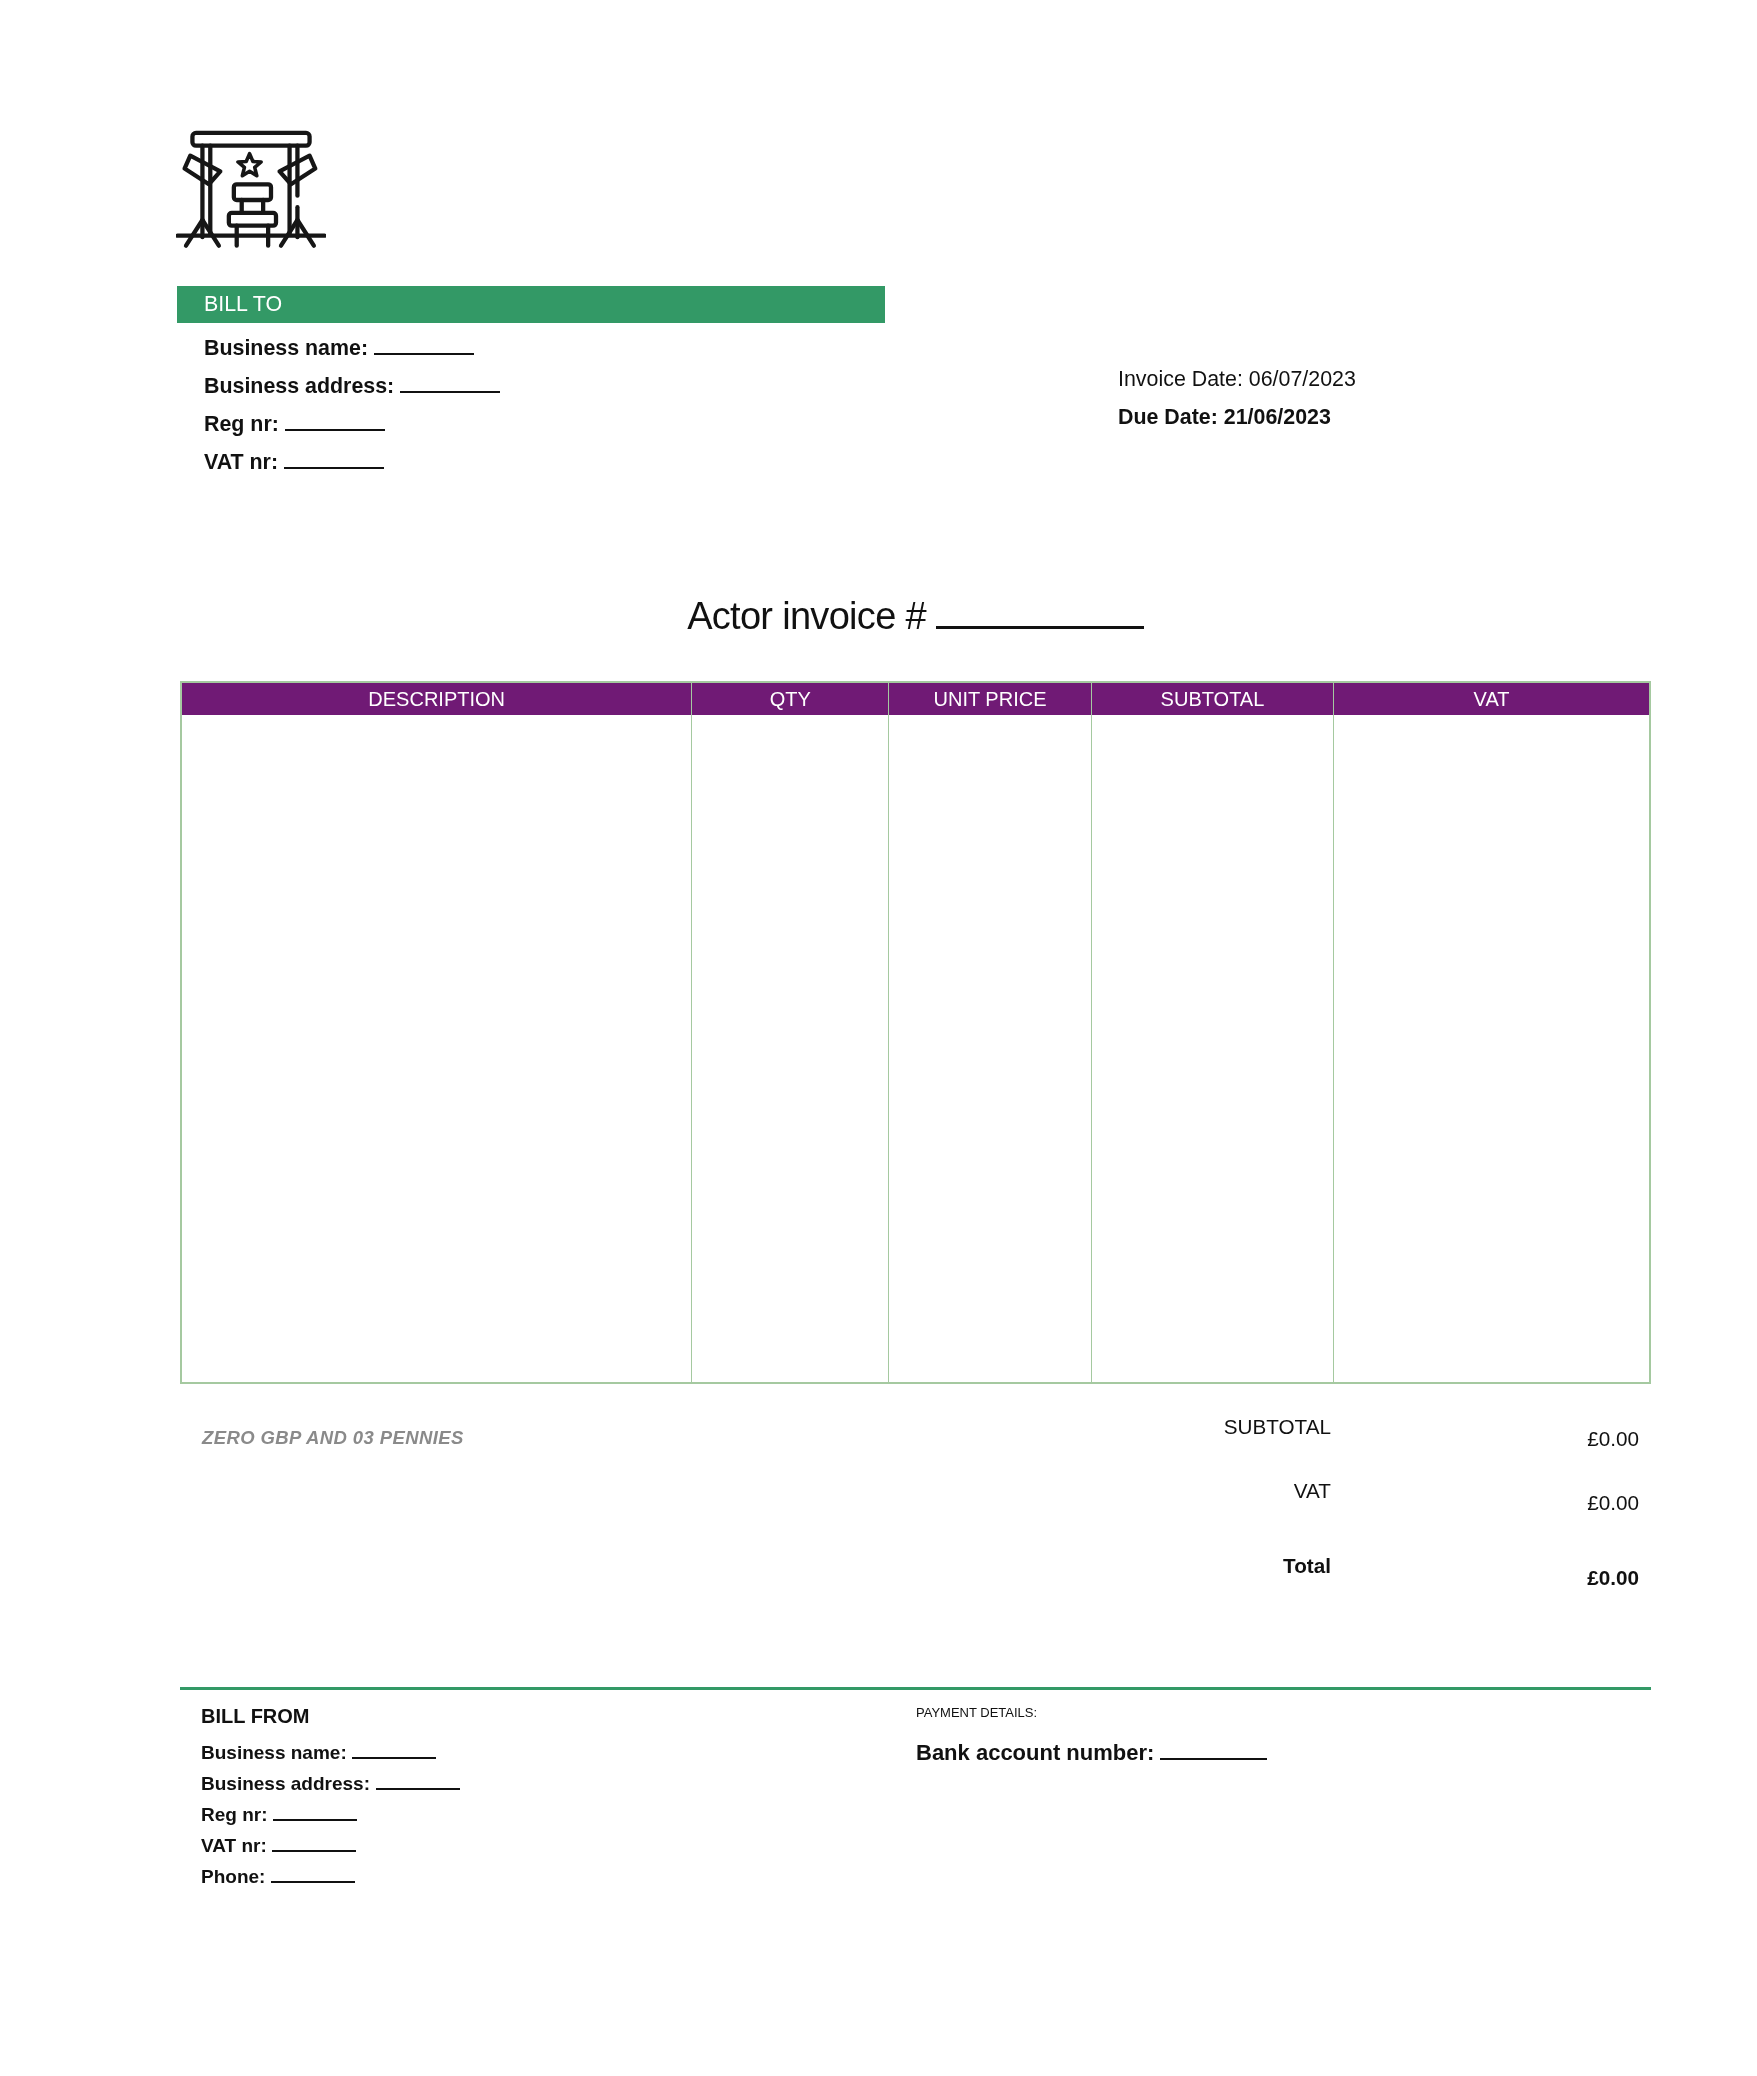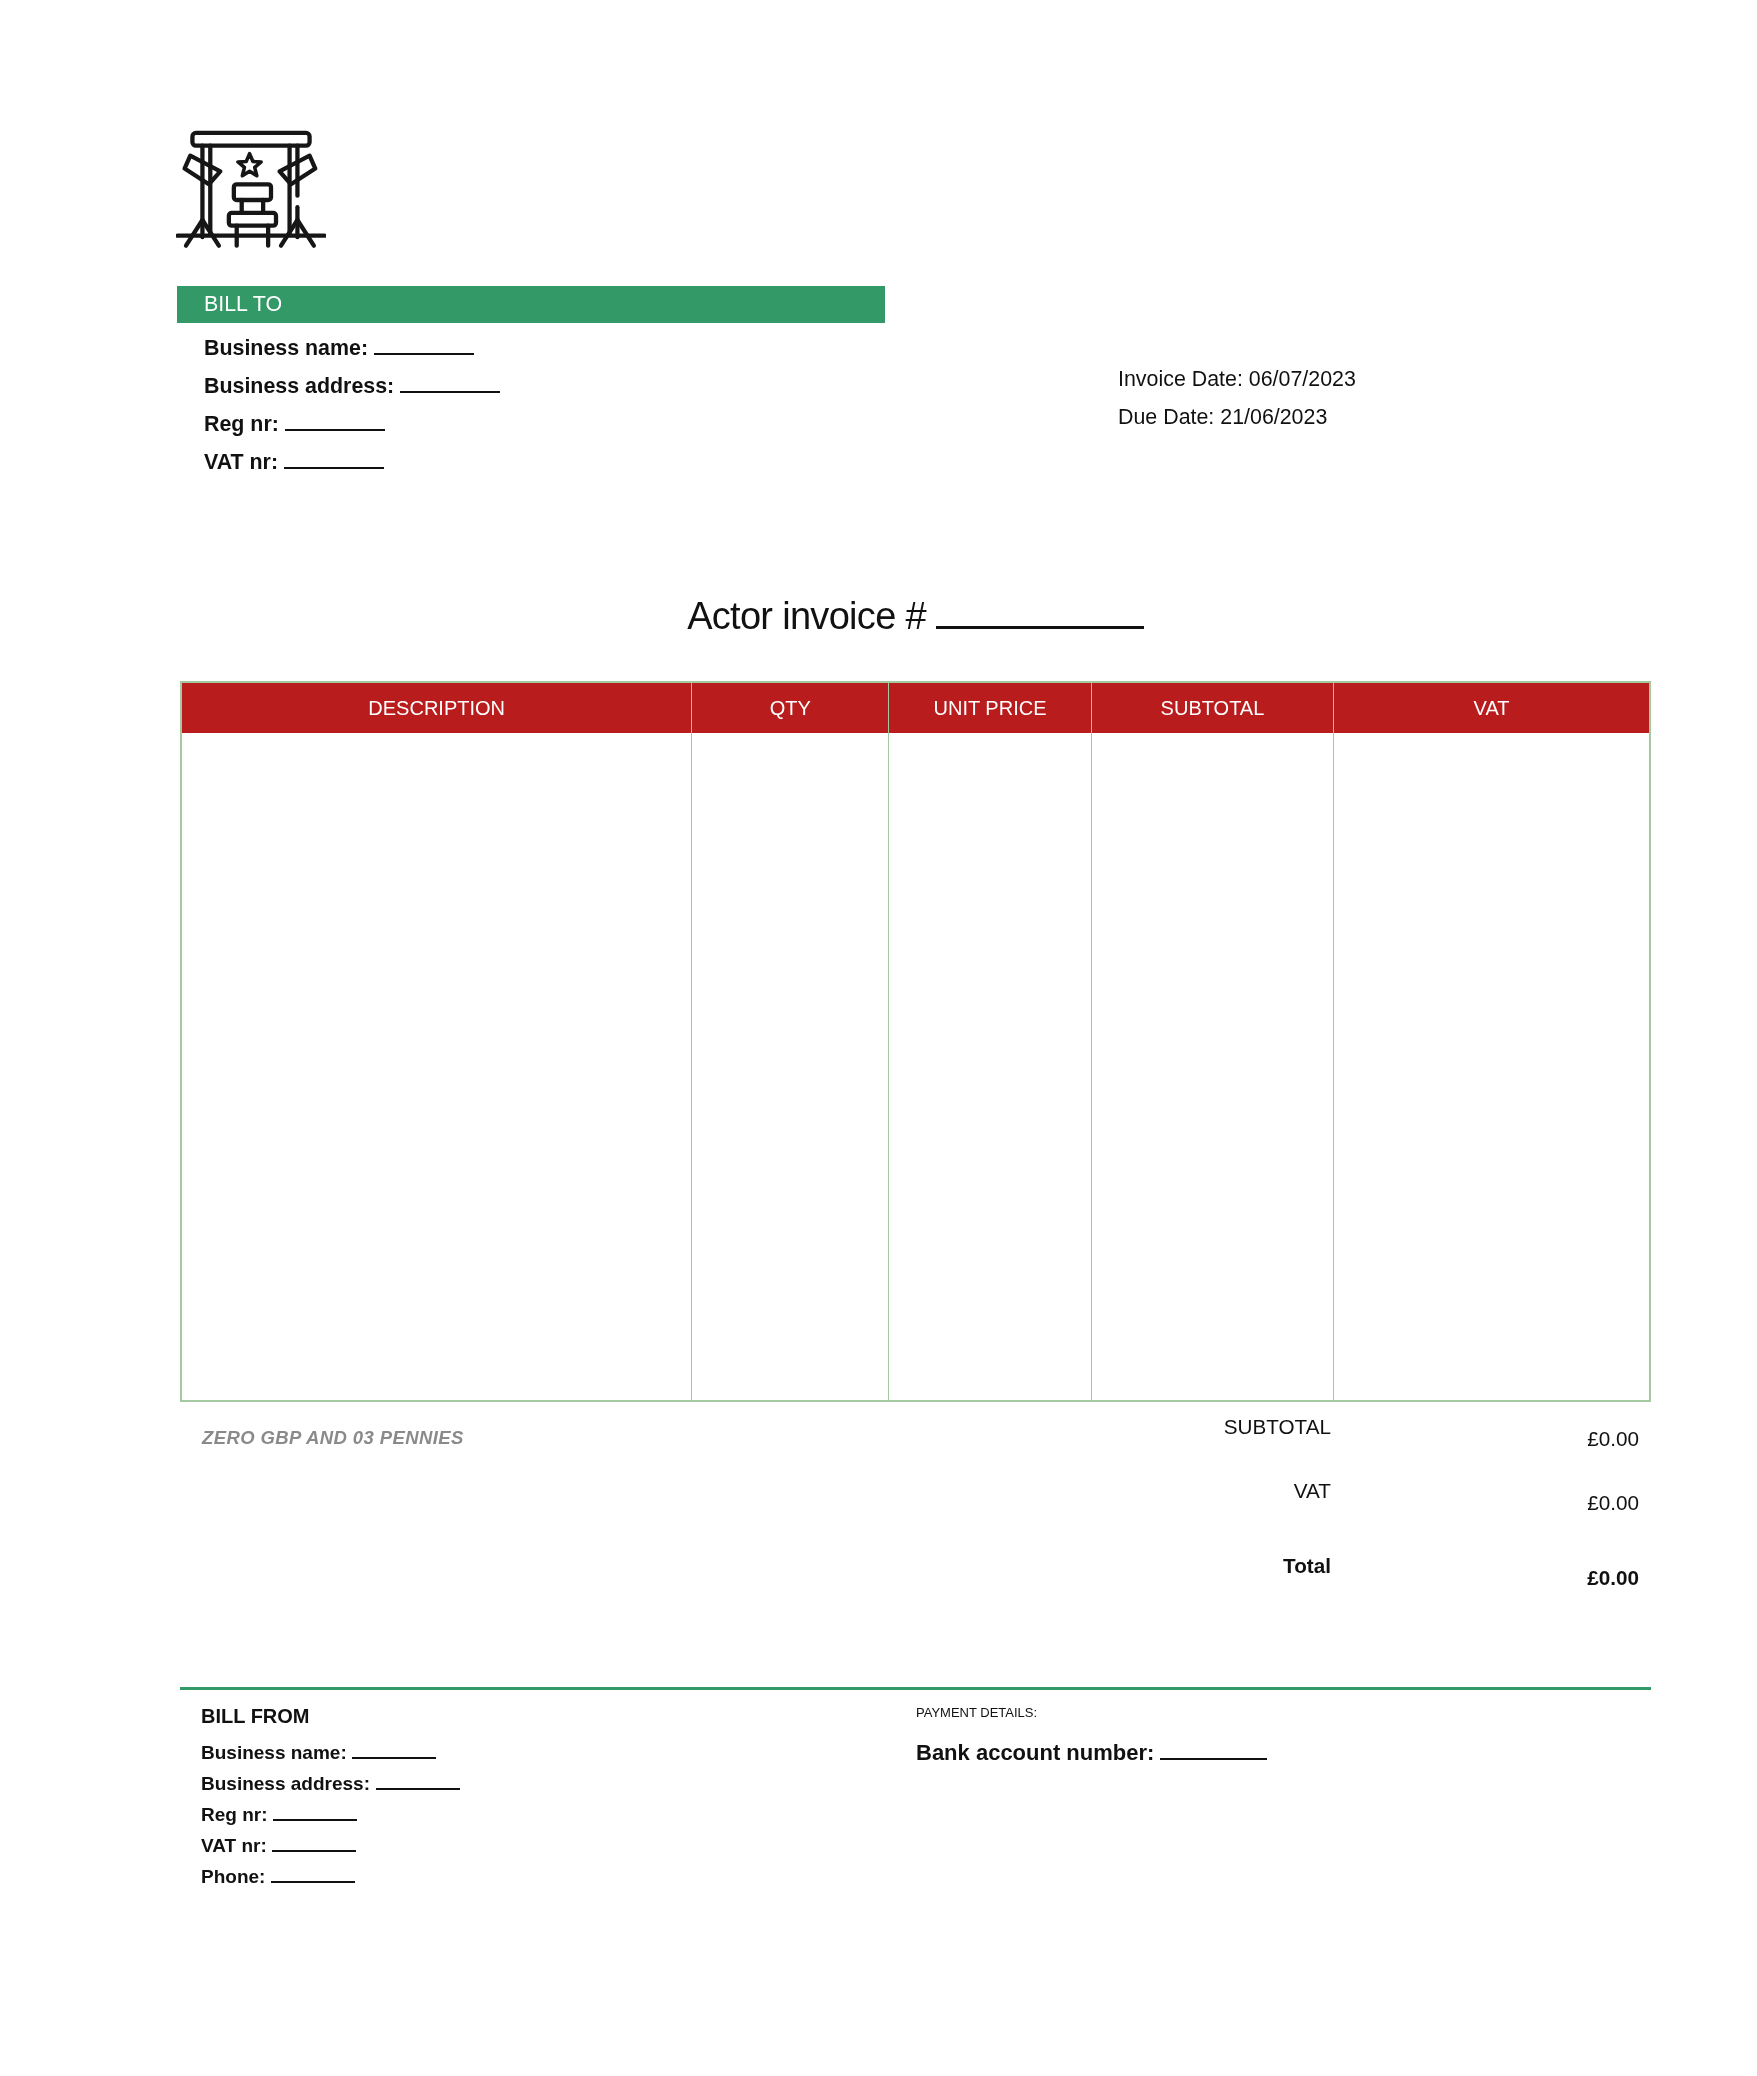--- a/index.html
+++ b/index.html
@@ -24,36 +24,36 @@
   .fields { font-size:21.4px; line-height:38px; white-space:nowrap;font-weight:bold; }
   .billto-fields { left:204px; top:329px; }
   .blank {
     display:inline-block; width:100px; height:0.95em;
     border-bottom:2.1px solid #111; margin-left:5.7px;
     vertical-align:baseline;
   }
 
   
   .dates { left:1118px; top:360px; font-size:21.4px; line-height:38px; }
-  .dates .due { font-weight:normal; }
+  .dates .due { font-weight:bold; }
 
   
   .doc-title {
     left:180px; top:593px; width:1471px;
     text-align:center; font-size:38px; letter-spacing:-0.7px;
     white-space:nowrap;
   }
   .doc-title .blank { width:208px; border-bottom-width:3.6px; margin-left:10px; }
 
   
   .inv-table {
     left:180px; top:681px; width:1471px;
     border:2.1px solid #a5c9a0; border-collapse:collapse;
   }
-  .inv-head { display:flex; background:#b91c1c; height:50px; }
+  .inv-head { display:flex; background:#701a75; height:32px; }
   .inv-head .cell {
     color:#ffffff; font-size:20px; display:flex;
     align-items:center; justify-content:center;
     border-right:1.4px solid #a5c9a0;
   }
   .inv-head .cell:last-child { border-right:none; }
   .inv-body { display:flex; height:667px; background:#ffffff; }
   .inv-body .cell { border-right:1.4px solid #a5c9a0; }
   .inv-body .cell:last-child { border-right:none; }
   .c0 { width:34.79%; } .c1 { width:13.42%; } .c2 { width:13.81%; }

